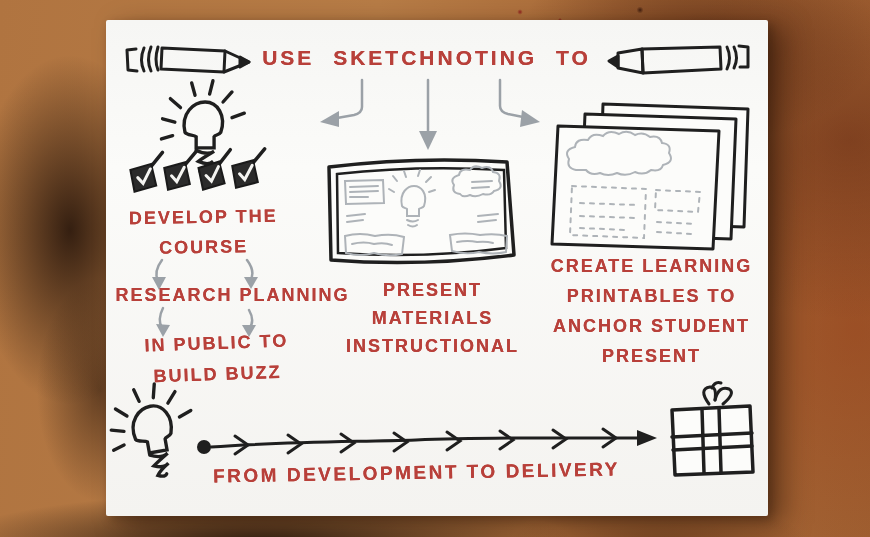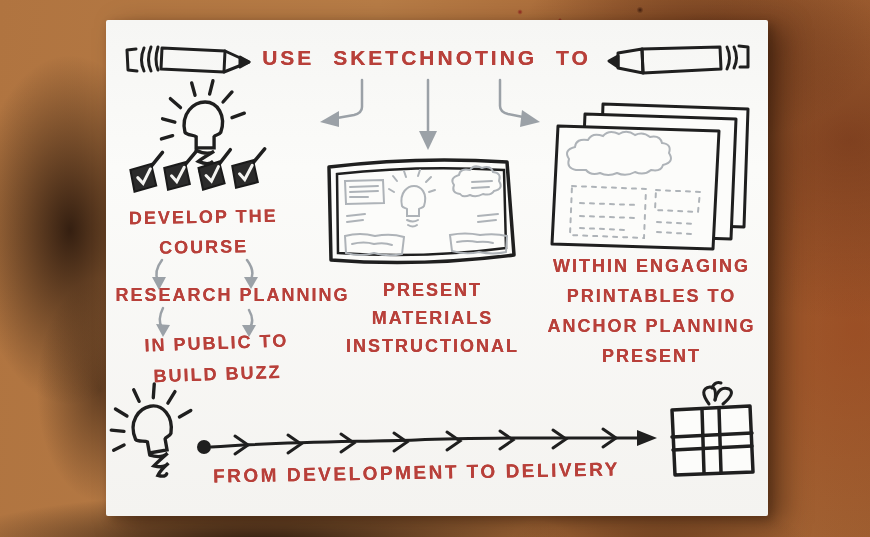--- a/index.html
+++ b/index.html
@@ -197,21 +197,21 @@
       <div>BUILD BUZZ</div>
     </div>
 
     <div class="rtext" style="left:224px;top:256px;width:205px;line-height:28px;">
       <div>PRESENT</div>
       <div>MATERIALS</div>
       <div>INSTRUCTIONAL</div>
     </div>
 
     <div class="rtext" style="left:428px;top:231px;width:235px;">
-      <div>WITHIN ENGAGING</div>
+      <div>CREATE LEARNING</div>
       <div>PRINTABLES TO</div>
-      <div>ANCHOR PLANNING</div>
+      <div>ANCHOR STUDENT</div>
       <div>PRESENT</div>
     </div>
 
     <div class="rtext" style="left:98px;top:438px;width:425px;font-size:19px;letter-spacing:2.5px;transform:rotate(-1deg);">FROM DEVELOPMENT TO DELIVERY</div>
   </div>
 </div>
 
 </body></html>

